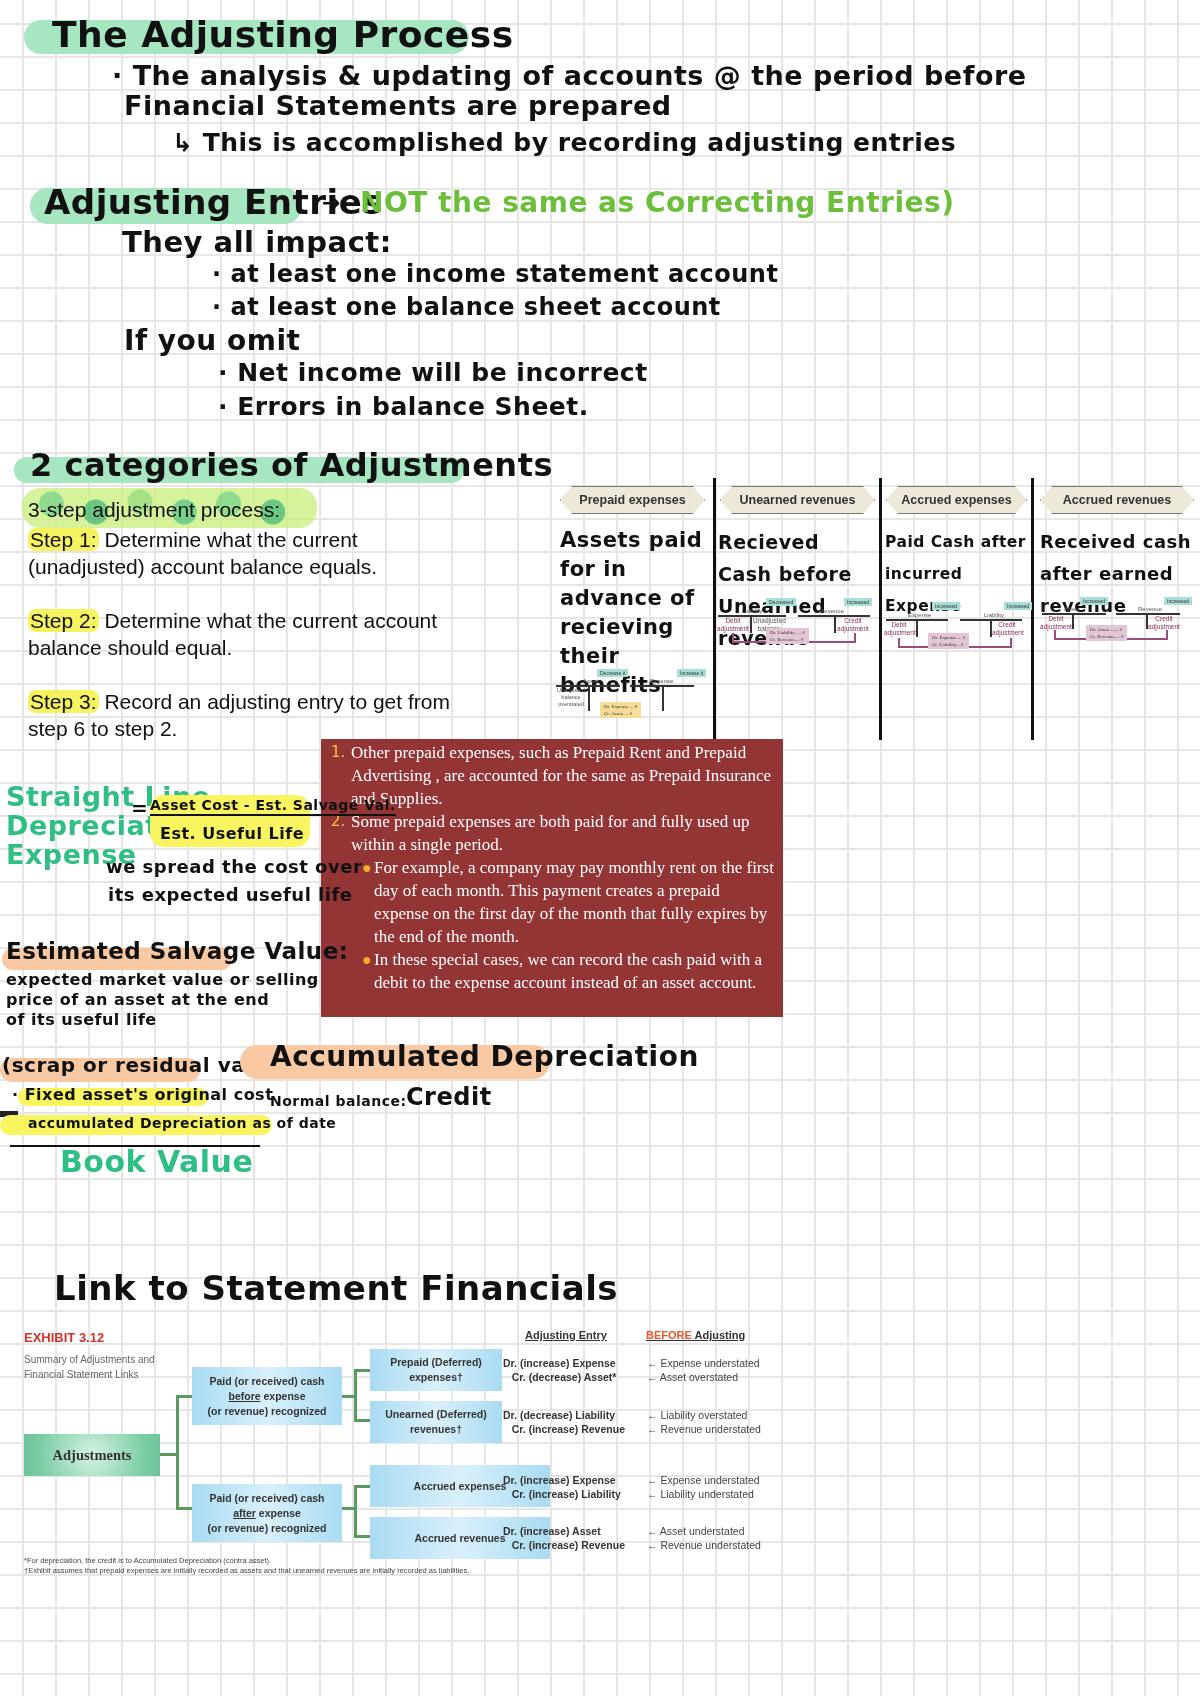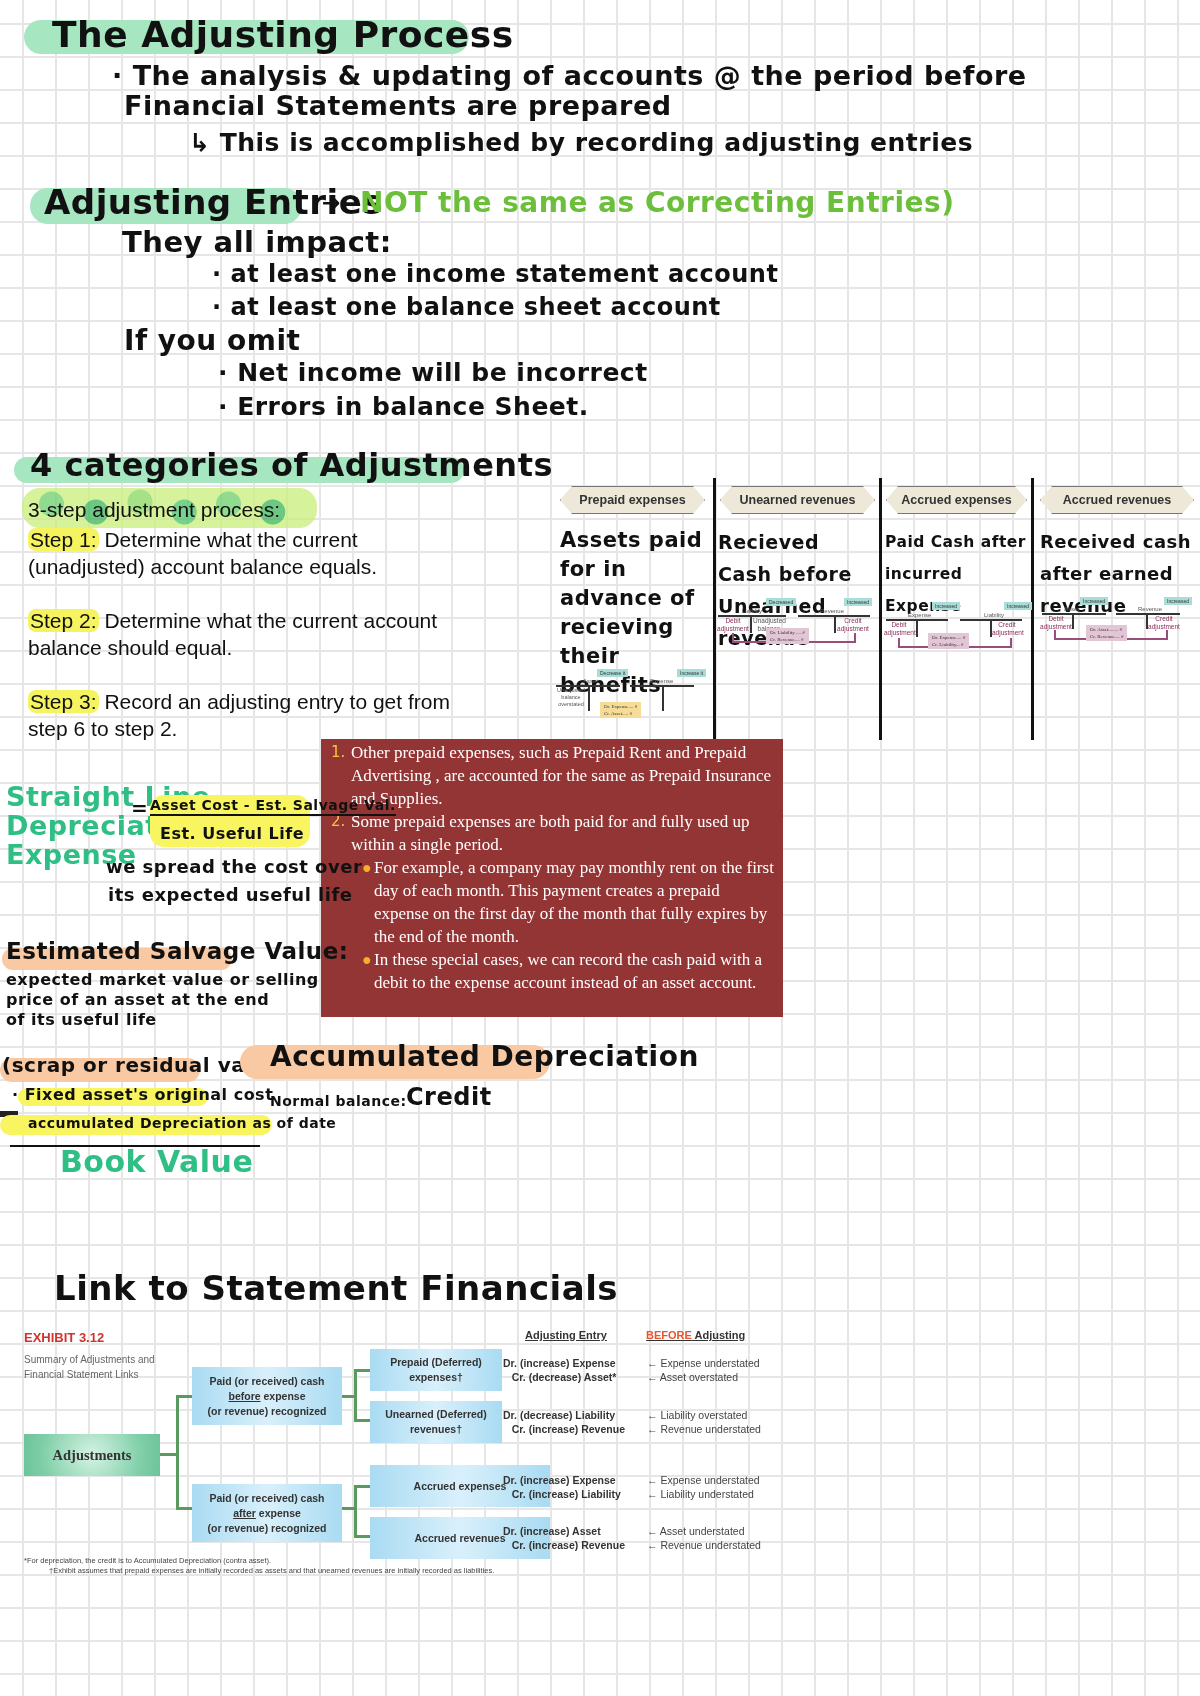--- a/index.html
+++ b/index.html
@@ -97,35 +97,35 @@
     .foot { position: absolute; font-size: 7.5px; color: #444; }
   </style>
 </head>
 <body>
 
 <div class="abs hl-green title1">
   <span class="hand">The Adjusting Process</span>
 </div>
 <div class="abs hand line" style="left:112px; top:60px;">· The analysis &amp; updating of accounts @ the period before</div>
 <div class="abs hand line" style="left:124px; top:90px;">Financial Statements are prepared</div>
-<div class="abs hand line" style="left:189px; top:128px; font-size:25px;">↳ This is accomplished by recording adjusting entries</div>
+<div class="abs hand line" style="left:172px; top:128px; font-size:25px;">↳ This is accomplished by recording adjusting entries</div>
 
 <div class="abs hl-green" style="left:30px; top:188px; width:272px; height:36px;"></div>
 <div class="abs hand" style="left:44px; top:182px; font-size:34px;">Adjusting Entries</div>
 <div class="abs hand" style="left:322px; top:190px; font-size:22px;">→</div>
 <div class="abs hand green-text" style="left:360px; top:186px; font-size:28px;">NOT the same as Correcting Entries)</div>
 <div class="abs hand" style="left:122px; top:225px; font-size:29px;">They all impact:</div>
 <div class="abs hand" style="left:212px; top:260px; font-size:24px;">· at least one income statement account</div>
 <div class="abs hand" style="left:212px; top:293px; font-size:24px;">· at least one balance sheet account</div>
 <div class="abs hand" style="left:124px; top:324px; font-size:28px;">If you omit</div>
 <div class="abs hand" style="left:218px; top:358px; font-size:25px;">· Net income will be incorrect</div>
 <div class="abs hand" style="left:218px; top:392px; font-size:25px;">· Errors in balance Sheet.</div>
 
 <div class="abs hl-green" style="left:14px; top:457px; width:450px; height:26px;"></div>
-<div class="abs hand" style="left:30px; top:446px; font-size:32px;">4 categories of Adjustments</div>
+<div class="abs hand" style="left:30px; top:446px; font-size:32px;">2 categories of Adjustments</div>
 <div class="dotted-hl"></div>
 <div class="abs" style="left:28px; top:498px; font-size:21px;">3-step adjustment process:</div>
 <div class="abs steps" style="top:526px;">
   <p><span class="step-label">Step 1:</span> <span>Determine what the current (unadjusted) account balance equals.</span></p>
   <p><span class="step-label">Step 2:</span> <span>Determine what the current account balance should equal.</span></p>
   <p><span class="step-label">Step 3:</span> <span>Record an adjusting entry to get from step 6 to step 2.</span></p>
 </div>
 
 <div class="divider" style="left:713px; top:478px; height:262px;"></div>
 <div class="divider" style="left:879px; top:478px; height:262px;"></div>
@@ -291,13 +291,13 @@
 <div class="before" style="left:647px; top:1356px;">← Expense understated
 ← Asset overstated</div>
 <div class="before" style="left:647px; top:1408px;">← Liability overstated
 ← Revenue understated</div>
 <div class="before" style="left:647px; top:1473px;">← Expense understated
 ← Liability understated</div>
 <div class="before" style="left:647px; top:1524px;">← Asset understated
 ← Revenue understated</div>
 
 <div class="foot" style="left:24px; top:1556px;">*For depreciation, the credit is to Accumulated Depreciation (contra asset).</div>
-<div class="foot" style="left:24px; top:1566px;margin-left:25px;">†Exhibit assumes that prepaid expenses are initially recorded as assets and that unearned revenues are initially recorded as liabilities.</div>
+<div class="foot" style="left:24px; top:1566px;">†Exhibit assumes that prepaid expenses are initially recorded as assets and that unearned revenues are initially recorded as liabilities.</div>
 
 </body></html>

